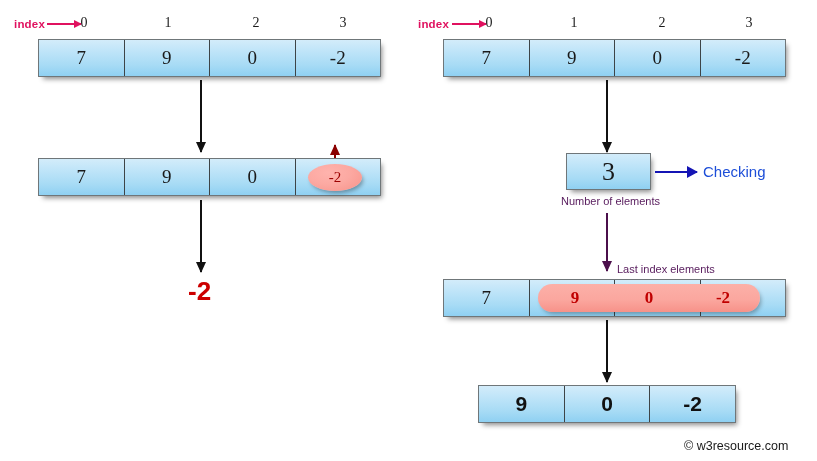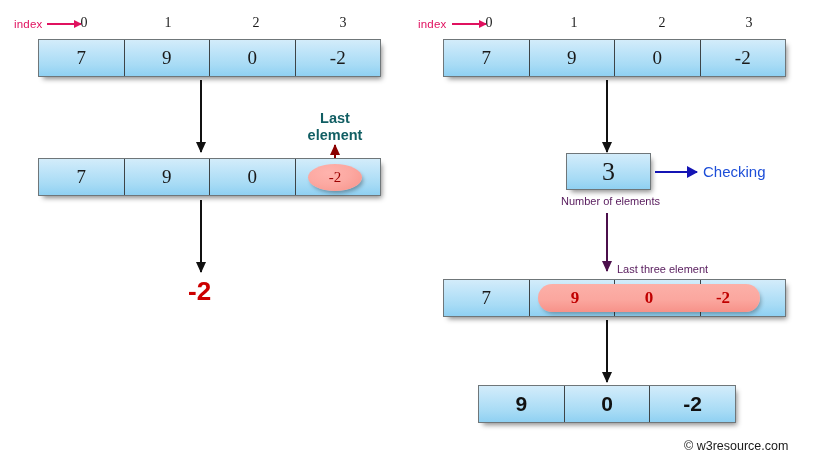--- a/index.html
+++ b/index.html
@@ -38,21 +38,21 @@
   
   .idx{
     position:absolute;
     font-family:"Liberation Serif", serif;
     font-size:14px;color:#1a1a1a;
     text-align:center;width:30px;
   }
   .index-label{
     position:absolute;
     font-family:"Liberation Sans", sans-serif;
-    font-weight:normal;font-size:11.5px;
+    font-weight:bold;font-size:11.5px;
     color:#e0115f;
     letter-spacing:.2px;
   }
 
   
   .v-arrow{position:absolute;}
   .v-arrow .shaft{
     position:absolute;left:50%;top:0;
     width:1.6px;margin-left:-0.8px;height:100%;
     background:#111;
@@ -184,24 +184,20 @@
     <div class="cell" style="width:86px;">9</div>
     <div class="cell" style="width:86px;">0</div>
     <div class="cell" style="width:85px;">-2</div>
   </div>
 
   <div class="v-arrow" style="left:194px;top:80px;width:14px;height:72px;">
     <div class="shaft"></div>
       <div class="head"></div>
   </div>
 
-  <div class="callout-teal" style="left:296px;top:110px;width:78px;">
-    <span>Last</span><br>
-    <span>element</span>
-  </div>
   <div class="v-arrow up dark-red" style="left:329px;top:145px;width:12px;height:22px;">
     <div class="shaft"></div>
       <div class="head"></div>
   </div>
 
   <div class="array" style="left:38px;top:158px;width:343px;height:38px;">
     <div class="cell" style="width:86px;">7</div>
     <div class="cell" style="width:86px;">9</div>
     <div class="cell" style="width:86px;">0</div>
     <div class="cell" style="width:85px;"></div>
@@ -245,21 +241,21 @@
   <div class="h-arrow blue" style="left:655px;top:165px;width:42px;height:14px;">
     <div class="shaft"></div>
       <div class="head"></div>
   </div>
   <div class="callout-maroon" style="left:703px;top:163px;">Checking</div>
 
   <div class="v-arrow purple" style="left:600px;top:213px;width:14px;height:58px;">
     <div class="shaft"></div>
       <div class="head"></div>
   </div>
-  <div class="callout-purple" style="left:617px;top:263px;">Last three element</div>
+  <div class="callout-purple" style="left:617px;top:263px;">Last index elements</div>
 
   <div class="array" style="left:443px;top:279px;width:343px;height:38px;">
     <div class="cell" style="width:86px;">7</div>
     <div class="cell" style="width:86px;"></div>
     <div class="cell" style="width:86px;"></div>
     <div class="cell" style="width:85px;"></div>
   </div>
 
   <div class="pill" style="left:538px;top:284px;width:222px;height:28px;">
     <div class="pcell">9</div>

